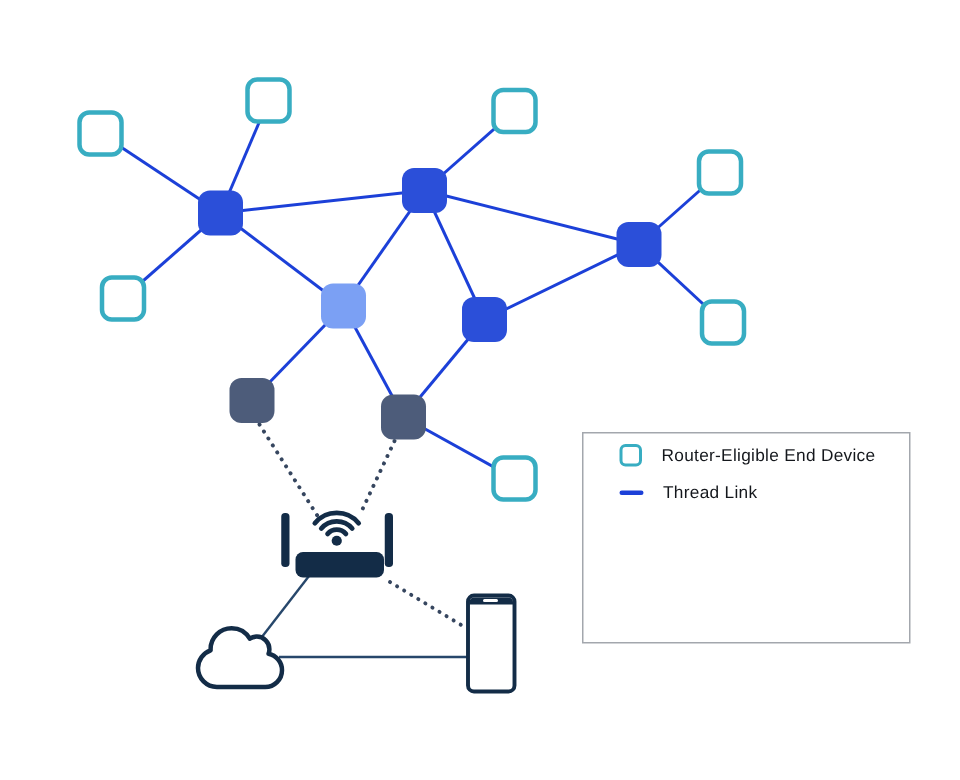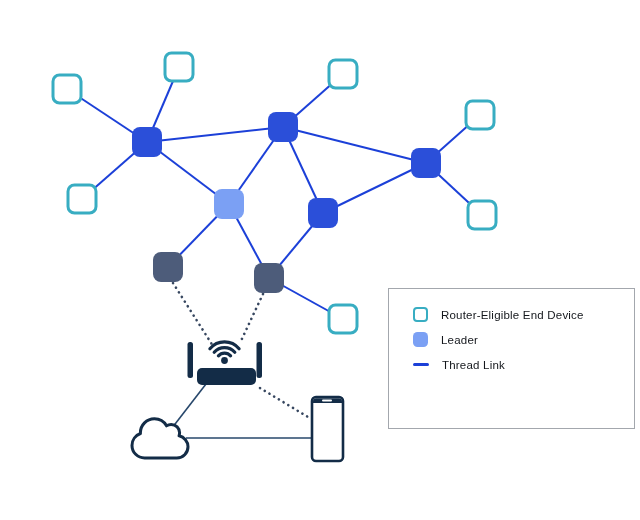--- a/index.html
+++ b/index.html
@@ -18,23 +18,23 @@
 
   .node{stroke:none;}
   .node.thread_router{fill:var(--thread_router);}
   .node.leader{fill:var(--leader);}
   .node.border_router{fill:var(--border_router);}
   .node.reed{fill:#ffffff;stroke:var(--reed_stroke);stroke-width:3;}
 
   .ink-fill{fill:var(--ink);}
   .ink-stroke{fill:none;stroke:var(--ink);stroke-linecap:round;}
 
-  .legend{position:absolute;left:388px;top:288px;width:247px;height:141px;
+  .legend{position:absolute;left:388px;top:288px;width:219px;height:141px;
           background:#ffffff;border:1px solid var(--legend_border);
-          box-sizing:border-box;padding:13px 0 0 24px;}
+          box-sizing:border-box;padding:2px 0 0 24px;}
   .legend-row{display:flex;align-items:center;height:25px;}
   .swatch{width:15px;height:15px;border-radius:4.5px;margin-right:13px;flex:0 0 auto;}
   .swatch.reed{background:#ffffff;border:2.5px solid var(--reed_stroke);width:11px;height:11px;border-radius:4px;}
   .swatch.thread_router{background:var(--thread_router);}
   .swatch.leader{background:var(--leader);}
   .swatch.border_router{background:var(--border_router);}
   .swatch.linkline{height:2.5px;border-radius:2px;background:var(--link);width:16px;}
   .legend-label{font-size:11.5px;font-weight:500;color:var(--text);letter-spacing:0.2px;white-space:nowrap;}
 </style>
 </head>
@@ -109,21 +109,17 @@
       <rect x="322" y="399.4" width="10" height="2" rx="1" fill="#ffffff"></rect>
     </g>
   </svg>
 
   <div class="legend">
     <div class="legend-row">
       <span class="swatch reed"></span>
       <span class="legend-label">Router-Eligible End Device</span>
     </div>
     <div class="legend-row">
-      <span class="swatch leader"></span>
-      <span class="legend-label">Leader</span>
-    </div>
-    <div class="legend-row">
       <span class="swatch linkline"></span>
       <span class="legend-label">Thread Link</span>
     </div>
   </div>
 </div>
 
 </body></html>

